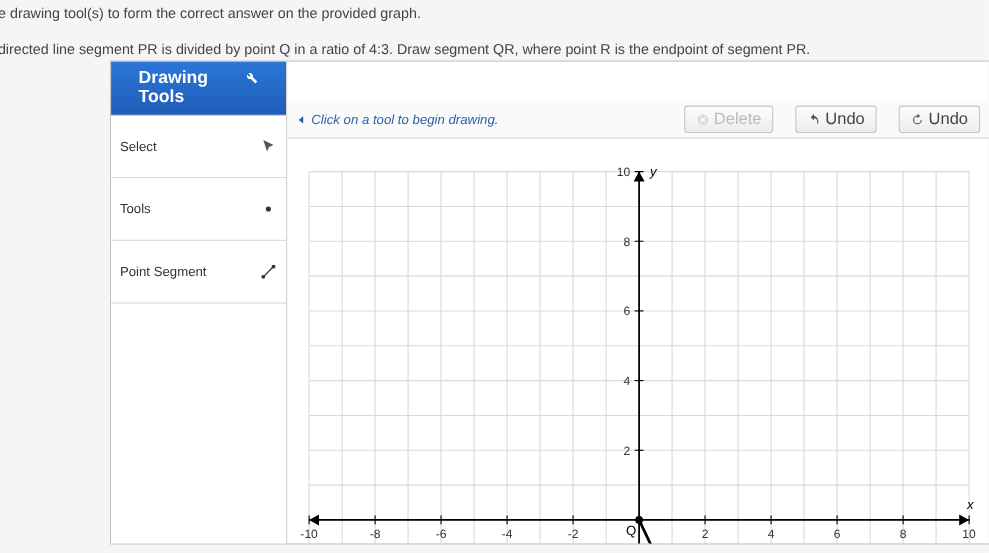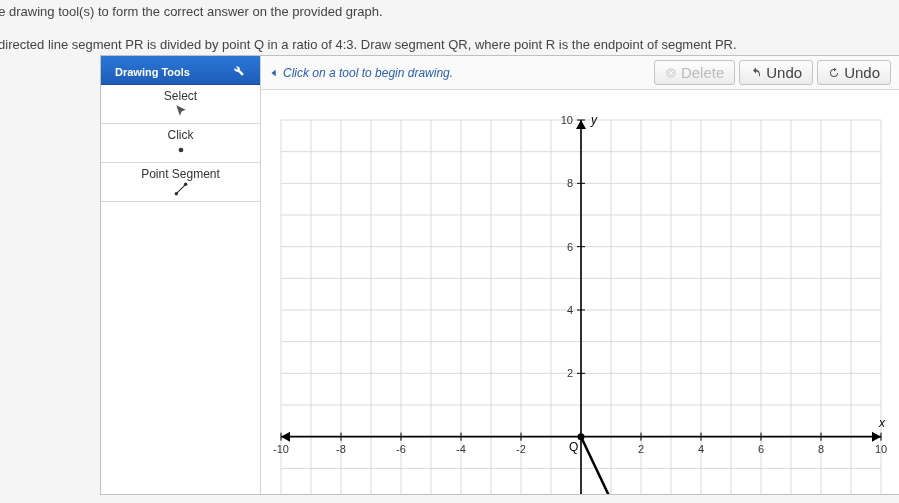--- a/index.html
+++ b/index.html
@@ -31,57 +31,57 @@
     display: flex;
   }
   .sidebar {
     width: 160px;
     border-right: 1px solid #d0d0d0;
     background: #fff;
   }
   .sidebar-header {
     background: linear-gradient(#2b77d6, #1e5db8);
     color: #fff;
-    font-size: 11px;
+    font-size: 16px;
     font-weight: bold;
-    padding: 6px 14px;
-    display: flex;
-    align-items: flex-end;
+    padding: 6px 25px;
+    display: flex;
+    align-items: flex-start;
     justify-content: space-between;
     border-bottom: 1px solid #1a4f98;
   }
   .tool-row {
     display: flex;
     align-items: center;
-    justify-content: flex-end;
-    padding: 4px 8px;
+    justify-content: space-between;
+    padding: 20px 8px;
     font-size: 12px;
     border-bottom: 1px solid #d8d8d8;
     cursor: pointer;
     background: #fff;
-    flex-direction: column;
   }
   .tool-icon {
     width: 16px; height: 16px;
     display: inline-flex; align-items: center; justify-content: center;
     color: #555;
   }
   .main {
     flex: 1;
     display: flex;
     flex-direction: column;
   }
   .toolbar {
     display: flex;
     align-items: center;
     padding: 4px 8px;
     border-bottom: 1px solid #d8d8d8;
     background: #fafafa;
     font-size: 12px;
-    gap: 4px;
+    gap: 20px;
+    margin-top: 36px;
   }
   .hint {
     color: #2b5fb0;
     font-style: italic;
     flex: 1;
     display: flex;
     align-items: center;
     gap: 4px;
   }
   .tbtn {
@@ -128,21 +128,21 @@
     <div class="tool-row">
       <span>Select</span>
       <span class="tool-icon">
         <svg width="14" height="14" viewBox="0 0 24 24" fill="#555">
             <path d="M4 2l6 18 3-7 7-3z"></path>
           </svg>
       </span>
     </div>
 
     <div class="tool-row">
-      <span>Click</span>
+      <span>Tools</span>
       <span class="tool-icon">
         <svg width="14" height="14" viewBox="0 0 24 24">
             <circle cx="12" cy="12" r="4" fill="#333"></circle>
           </svg>
       </span>
     </div>
 
     <div class="tool-row">
       <span>Point Segment</span>
       <span class="tool-icon">

